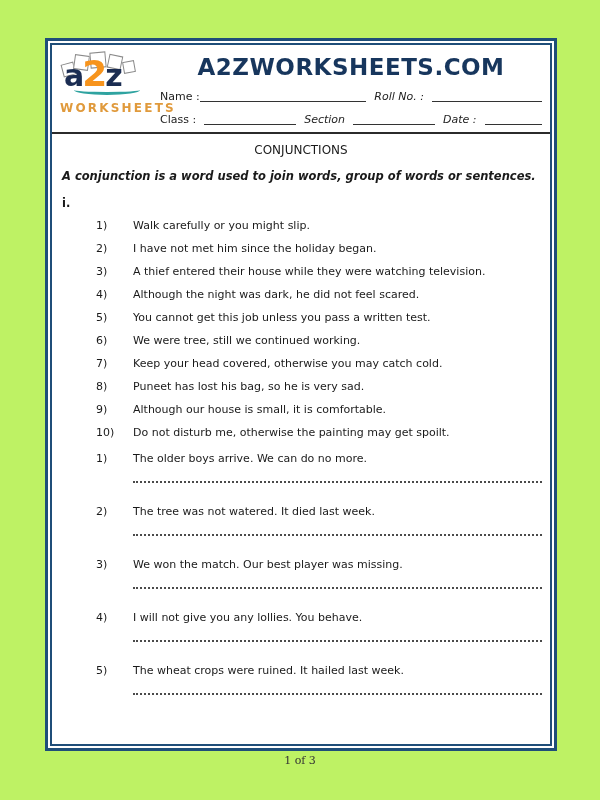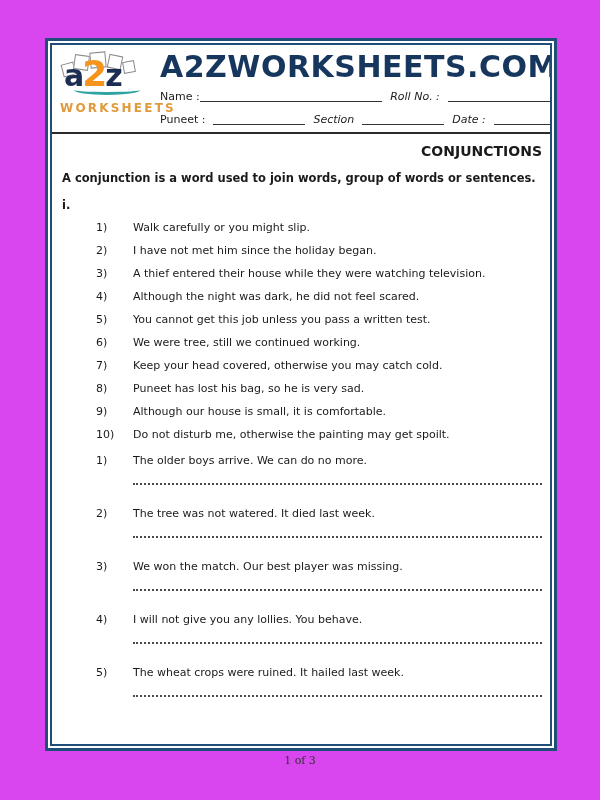--- a/index.html
+++ b/index.html
@@ -1,19 +1,19 @@
 <!DOCTYPE html>
 <html><head>
 <meta charset="utf-8">
 <style>
   * { margin: 0; padding: 0; box-sizing: border-box; }
   html, body { width: 600px; height: 800px; background: #ffffff; }
   body { font-family: "DejaVu Sans", "Liberation Sans", sans-serif; color: #1a1a1a; }
 
-  .canvas { position: relative; width: 600px; height: 800px; background: #d946ef; }
+  .canvas { position: relative; width: 600px; height: 800px; background: #bef264; }
 
   .outer {
     position: absolute; left: 45px; top: 38px; width: 512px; height: 713px;
     border: 3px solid #1f4e79; padding: 2px; background: #fff;
   }
   .inner {
     width: 100%; height: 100%;
     border: 2px solid #1f4e79; overflow: hidden;
   }
 
@@ -38,38 +38,38 @@
     border-bottom: 3px solid #2fa3a0; border-radius: 50%;
   }
   .logo-sub {
     position: absolute; left: 2px; top: 50px; width: 96px;
     font-size: 12px; font-weight: bold; letter-spacing: 2.2px; color: #e09a3c;
     white-space: nowrap;
   }
 
   .header-right { flex: 1 1 auto; display: flex; flex-direction: column; padding-left: 4px; }
   .site-title {
-    text-align: center; font-size: 30px; font-weight: bold; color: #17365d;
+    text-align: center; font-size: 23px; font-weight: bold; color: #17365d;
     letter-spacing: 0.5px; line-height: 28px; margin-top: 2px;
   }
   .field-row { display: flex; font-size: 11px; color: #222; margin-top: 9px; }
   .flabel { white-space: nowrap; padding-bottom: 1px; }
   .fline { display: inline-block; height: 12px; border-bottom: 1px solid #333; }
   .grow { flex: 1 1 auto; }
   .ml { margin-left: 8px; font-style: italic; }
   .w-roll { width: 110px; }
   .w-class { width: 92px; }
   .w-section { width: 82px; }
 
   .divider { border-top: 2px solid #2b2b2b; }
 
   
   .content { padding: 5px 8px 0 8px; }
-  .ws-title { text-align: right; font-size: 14px; font-weight: bold; margin-top: 4px; }
-  .intro { font-size: 11.5px; font-weight: bold; margin: 12px 0 8px 2px; }
+  .ws-title { text-align: center; font-size: 12px; font-weight: normal; margin-top: 4px; }
+  .intro { font-size: 11.5px; font-weight: bold; margin: 12px 0 8px 2px; font-style: italic; }
 
   .sec-head { display: flex; font-size: 11.5px; font-weight: bold; margin-top: 13px; }
   .numeral { width: 34px; flex: 0 0 auto; padding-left: 2px; }
 
   .items-i { margin: 9px 0 0 36px; }
   .item { display: flex; font-size: 11px; line-height: 13px; margin-bottom: 10px; }
   .inum { width: 37px; flex: 0 0 auto; }
   .itext { flex: 1 1 auto; }
 
   .items-ii { margin: 13px 0 0 36px; }
@@ -107,21 +107,21 @@
 
         <div class="header-right">
           <div class="site-title">A2ZWORKSHEETS.COM</div>
           <div class="field-row">
             <span class="flabel">Name :</span>
             <span class="fline grow"></span>
             <span class="flabel ml">Roll No. :</span>
             <span class="fline w-roll ml"></span>
           </div>
           <div class="field-row">
-            <span class="flabel">Puneet :</span>
+            <span class="flabel">Class :</span>
             <span class="fline w-class ml"></span>
             <span class="flabel ml">Section</span>
             <span class="fline w-section ml"></span>
             <span class="flabel ml">Date :</span>
             <span class="fline grow ml"></span>
           </div>
         </div>
       </div>
 
       <div class="divider"></div>

